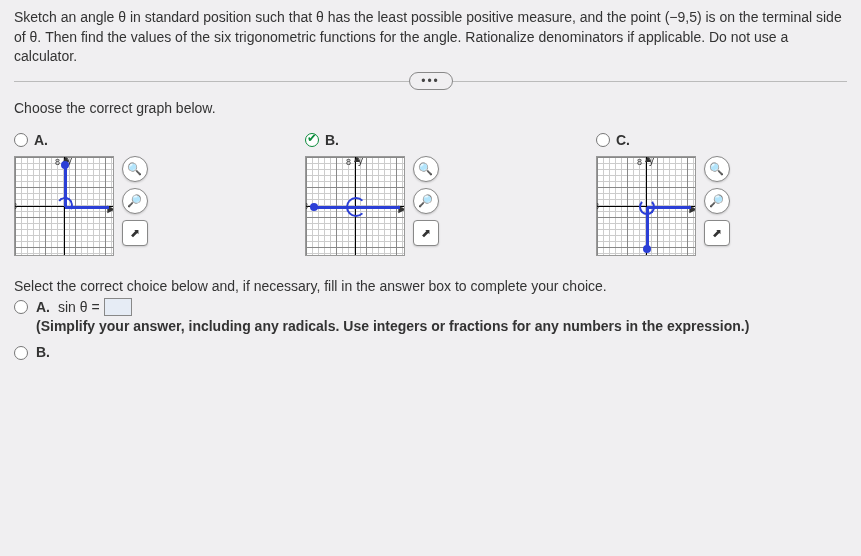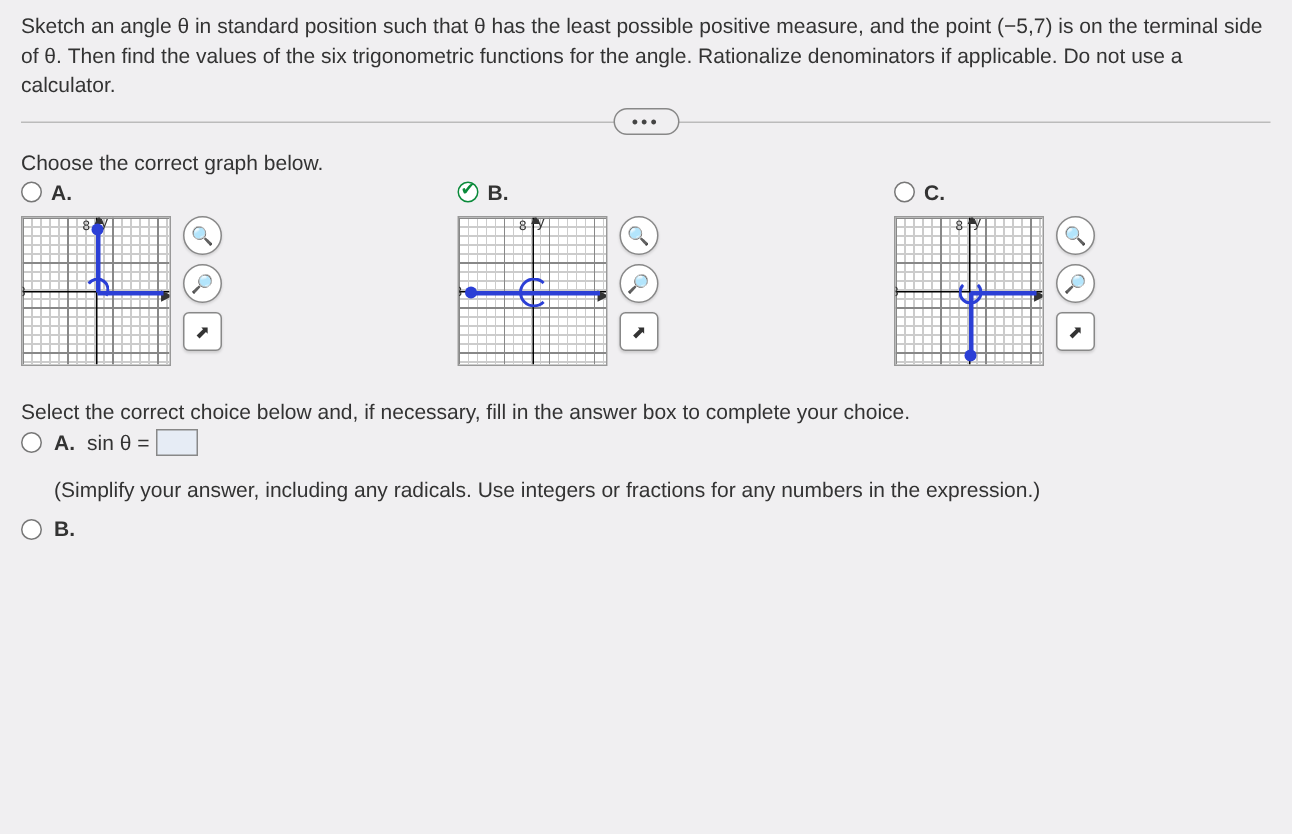--- a/index.html
+++ b/index.html
@@ -30,21 +30,21 @@
     width: 44px;
     height: 18px;
     display: flex;
     align-items: center;
     justify-content: center;
     font-size: 12px;
     letter-spacing: 2px;
     color: #444;
     cursor: pointer;
   }
-  .section-label { margin-bottom: 4px; }
+  .section-label { margin-bottom: 16px; }
   .options-row {
     display: flex;
     gap: 40px;
     margin-bottom: 22px;
   }
   .option { flex: 1; }
   .option-header {
     display: flex;
     align-items: center;
     gap: 6px;
@@ -142,26 +142,26 @@
   .answer-opt .radio { margin-top: 2px; flex-shrink: 0; }
   .answer-body { flex: 1; }
   .answer-line { display: flex; align-items: center; gap: 4px; }
   .ans-letter { font-weight: bold; margin-right: 4px; }
   .fill-box {
     width: 28px; height: 18px;
     border: 1px solid #888;
     background: #e6ecf5;
     display: inline-block;
   }
-  .hint { margin-top: 14px; }
+  .hint { margin-top: 2px; font-weight: bold; }
 </style>
 </head>
 <body>
 
-<div class="question-text">Sketch an angle θ in standard position such that θ has the least possible positive measure, and the point (−5,7) is on the terminal side of θ. Then find the values of the six trigonometric functions for the angle. Rationalize denominators if applicable. Do not use a calculator.</div>
+<div class="question-text">Sketch an angle θ in standard position such that θ has the least possible positive measure, and the point (−9,5) is on the terminal side of θ. Then find the values of the six trigonometric functions for the angle. Rationalize denominators if applicable. Do not use a calculator.</div>
 
 <div class="divider-row">
   <div class="ellipsis-btn">•••</div>
 </div>
 
 <div class="section-label">Choose the correct graph below.</div>
 
 <div class="options-row">
 
   <div class="option">

